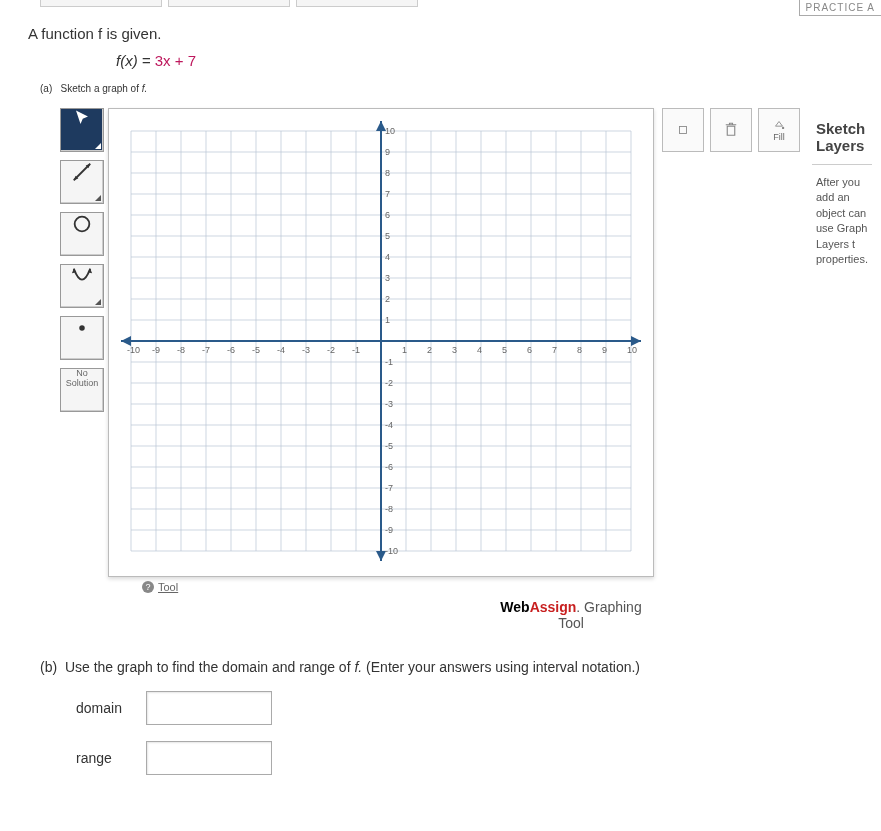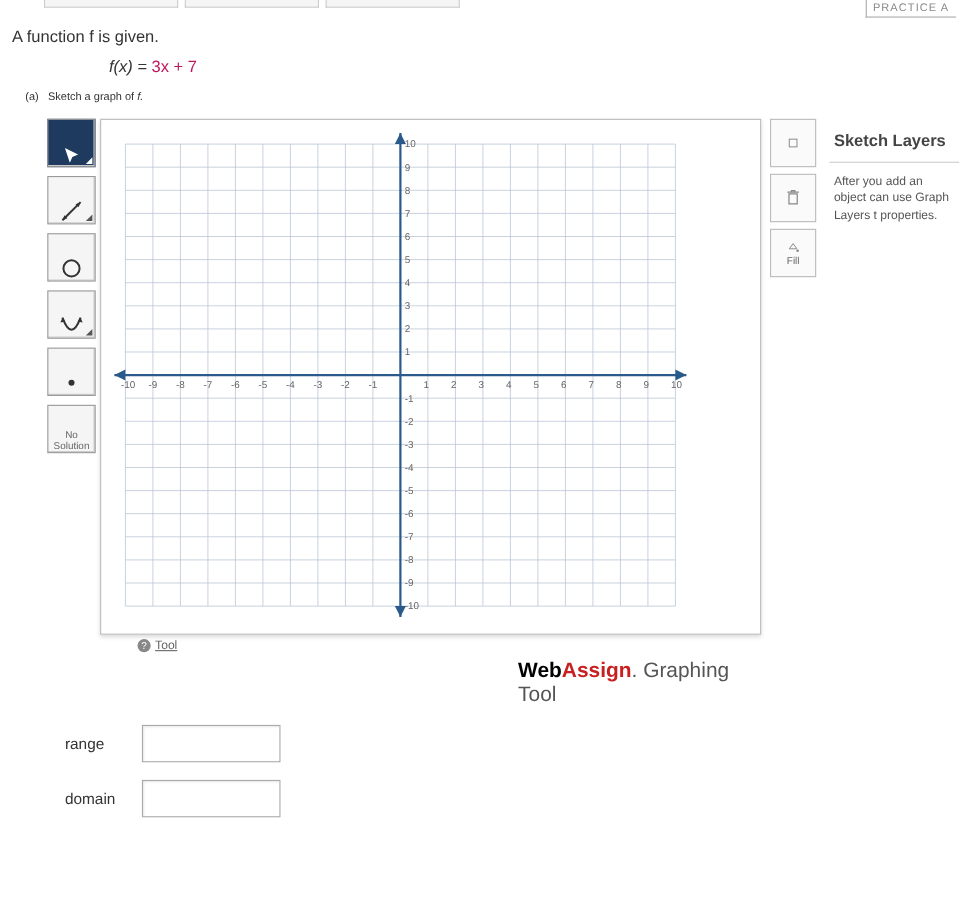--- a/index.html
+++ b/index.html
@@ -10,21 +10,21 @@
       font-size: 14px;
       color: #333;
     }
     .page {
       background: #fff;
       width: 881px;
       min-height: 831px;
       position: relative;
     }
     .content {
-      padding: 12px 9px;
+      padding: 12px 26px;
     }
     .prompt-text {
       font-size: 15px;
       margin: 6px 0 10px 2px;
     }
     .fn-def {
       margin: 6px 0 14px 90px;
       font-size: 15px;
     }
     .fn-def i { font-style: italic; }
@@ -44,21 +44,21 @@
       flex-direction: column;
       gap: 8px;
       margin-right: 4px;
     }
     .tool-btn {
       width: 42px;
       height: 42px;
       border: 1px solid #999;
       background: #f5f5f5;
       display: flex;
-      align-items: flex-end;
+      align-items: flex-start;
       justify-content: center;
       box-shadow: inset -1px -1px 0 #ccc;
       position: relative;
     }
     .tool-btn.selected {
       background: #1e3a5f;
       color: #fff;
     }
     .tool-btn .corner {
       position: absolute;
@@ -80,21 +80,21 @@
       background: #fff;
       border: 1px solid #bbb;
       padding: 2px;
       box-shadow: 0 2px 4px rgba(0,0,0,0.15);
     }
     .graph-canvas {
       background: #fff;
     }
     .toolbar-right {
       display: flex;
-      flex-direction: column;
+      flex-direction: row;
       gap: 6px;
       margin-left: 8px;
       align-items: flex-end;
     }
     .rbtn {
       width: 40px;
       height: 42px;
       border: 1px solid #bbb;
       background: #fafafa;
       display: flex;
@@ -118,22 +118,23 @@
       border-radius: 50%;
       background: #888;
       color: #fff;
       font-size: 9px;
       display: flex;
       align-items: center;
       justify-content: center;
     }
     .attribution {
       margin: 6px 0 0 380px;
-      font-size: 19px;
+      font-size: 14px;
       color: #555;
+      text-align: center;
     }
     .attribution b { color: #000; }
     .attribution .assign { color: #c82020; font-weight: bold; }
     .layers-panel {
       margin-left: 12px;
       width: 120px;
     }
     .layers-title {
       font-size: 15px;
       font-weight: bold;
@@ -176,21 +177,21 @@
     .top-tab {
       width: 120px;
       height: 6px;
       border: 1px solid #ccc;
       border-top: none;
       background: #f5f5f5;
     }
     .right-box {
       position: absolute;
       top: 0;
-      right: 12px;
+      right: 0;
       border: 1px solid #aaa;
       border-top: none;
       border-right: none;
       padding: 2px 6px;
       font-size: 10px;
       color: #888;
       letter-spacing: 1px;
     }
   </style>
 </head>
@@ -378,23 +379,26 @@
           <span>Fill</span>
         </div>
       </div>
 
       <div class="layers-panel">
         <div class="layers-title">Sketch Layers</div>
         <div class="layers-body">After you add an object can use Graph Layers t properties.</div>
       </div>
     </div>
 
-
+    <div class="part-b">
+      <span>(b)</span>&nbsp;&nbsp;<span>Use the graph to find the domain and range of </span><i>f.</i><span> (Enter your answers using interval notation.)</span>
+    </div>
+
+    <div class="answer-row">
+      <div class="answer-label">domain</div>
+      <input class="answer-input" type="text" style="">
+    </div>
     <div class="answer-row">
       <div class="answer-label">range</div>
       <input class="answer-input" type="text" style="">
     </div>
-    <div class="answer-row">
-      <div class="answer-label">domain</div>
-      <input class="answer-input" type="text" style="">
-    </div>
   </div>
 </div>
 
 </body></html>

